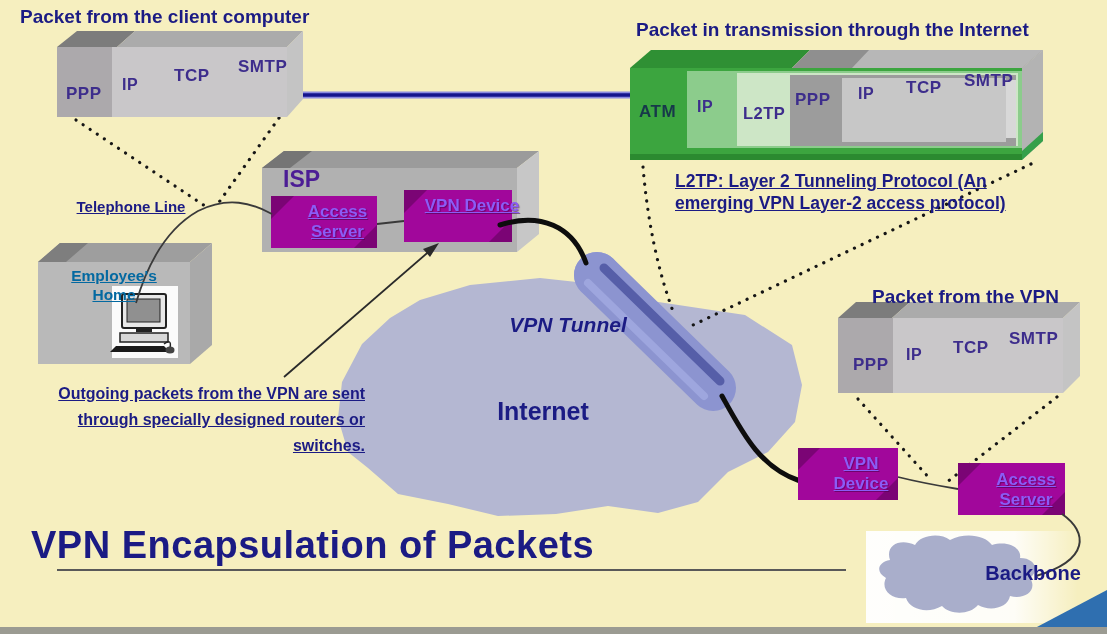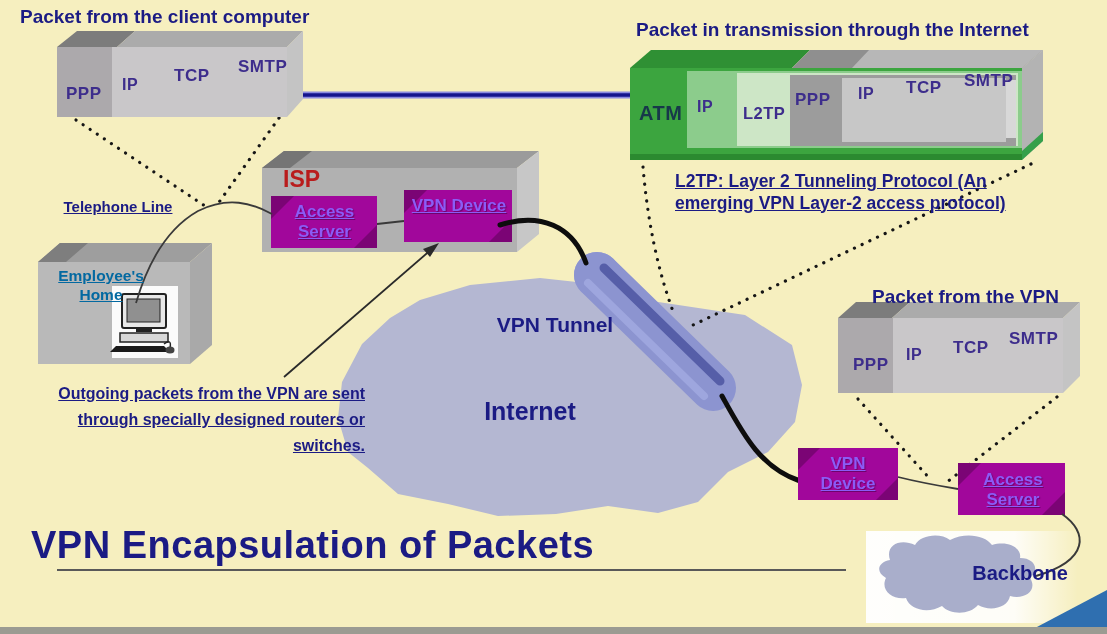--- a/index.html
+++ b/index.html
@@ -5,25 +5,25 @@
   html,body{margin:0;padding:0;background:#777;}
   .slide{
     position:relative;width:1107px;height:634px;overflow:hidden;
     background:var(--background,#F6EFBF);
     font-family:"Liberation Sans",sans-serif;
     padding-left:17px;
   }
   svg.layer{position:absolute;left:0;top:0;width:1107px;height:634px;}
   .lbl{position:absolute;font-weight:bold;color:var(--navy,#1B1B84);white-space:nowrap;line-height:1.15;}
   .wrap{white-space:normal;text-decoration:underline;}
-  .center{text-align:center;}
+  .center{text-align:center;margin-left:13px;}
   .white{color:#8b5cf6;text-shadow:1px 1px 1px rgba(70,0,70,.55);}
   .proto{color:var(--label_purple,#3D2D8C);letter-spacing:.5px;}
   .gray-ink{color:#0369a1;}
-  .black-ink{color:#b91c1c;}
+  .black-ink{color:#4c1d95;}
   .title{font-size:38px;letter-spacing:.5px;}
 </style>
 </head>
 <body>
 
 <div class="slide">
 
   <svg class="layer" viewBox="0 0 1107 634">
     <defs>
       <linearGradient id="fadeW" x1="0" y1="0" x2="1" y2="0">
@@ -163,37 +163,37 @@
 
   <div class="lbl wrap" style="left:675px;top:171px;width:352px;font-size:17.5px;line-height:21.5px;">L2TP: Layer 2 Tunneling Protocol (An emerging VPN Layer-2 access protocol)</div>
 
   <div class="lbl wrap center" style="left:63px;top:198px;width:110px;font-size:15px;line-height:18px;">Telephone Line</div>
   <div class="lbl wrap center gray-ink" style="left:42px;top:266px;width:118px;font-size:15.5px;line-height:19px;">Employee's Home</div>
 
   <div class="lbl black-ink" style="left:283px;top:166px;font-size:23px;">ISP</div>
   <div class="lbl wrap center white" style="left:277px;top:202px;width:95px;font-size:17px;line-height:19.5px;">Access Server</div>
   <div class="lbl wrap center white" style="left:411px;top:196px;width:96px;font-size:17px;line-height:19.5px;">VPN Device</div>
 
-  <div class="lbl center" style="left:450px;top:313px;width:210px;font-size:21px;">VPN Tunnel</div>
+  <div class="lbl center" style="left:450px;top:313px;width:210px;font-size:21px;font-style:italic;">VPN Tunnel</div>
   <div class="lbl center" style="left:440px;top:397px;width:180px;font-size:25px;">Internet</div>
 
   <div class="lbl wrap" style="left:13px;top:381px;width:352px;font-size:16px;line-height:26px;text-align:right;">Outgoing packets from the VPN are sent through specially designed routers or switches.</div>
 
   <div class="lbl title" style="left:31px;top:524px;">VPN Encapsulation of Packets</div>
 
   <div class="lbl wrap center white" style="left:802px;top:454px;width:92px;font-size:17px;line-height:19.5px;">VPN Device</div>
   <div class="lbl wrap center white" style="left:963px;top:470px;width:100px;font-size:17px;line-height:19.5px;">Access Server</div>
   <div class="lbl center" style="left:940px;top:562px;width:160px;font-size:20px;">Backbone</div>
 
   <span class="lbl proto" style="left:66px;top:84px;font-size:17px;">PPP</span>
   <span class="lbl proto" style="left:122px;top:76px;font-size:16px;">IP</span>
   <span class="lbl proto" style="left:174px;top:66px;font-size:17px;">TCP</span>
   <span class="lbl proto" style="left:238px;top:57px;font-size:17px;">SMTP</span>
 
-  <span class="lbl proto" style="left:639px;top:102px;font-size:20px;color:#17384A;">ATM</span>
+  <span class="lbl proto" style="left:639px;top:102px;font-size:17px;color:#17384A;">ATM</span>
   <span class="lbl proto" style="left:697px;top:98px;font-size:16px;">IP</span>
   <span class="lbl proto" style="left:743px;top:104px;font-size:16.5px;">L2TP</span>
   <span class="lbl proto" style="left:795px;top:90px;font-size:17px;">PPP</span>
   <span class="lbl proto" style="left:858px;top:85px;font-size:16px;">IP</span>
   <span class="lbl proto" style="left:906px;top:78px;font-size:17px;">TCP</span>
   <span class="lbl proto" style="left:964px;top:71px;font-size:17px;">SMTP</span>
 
   <span class="lbl proto" style="left:853px;top:355px;font-size:17px;">PPP</span>
   <span class="lbl proto" style="left:906px;top:346px;font-size:16px;">IP</span>
   <span class="lbl proto" style="left:953px;top:338px;font-size:17px;">TCP</span>

